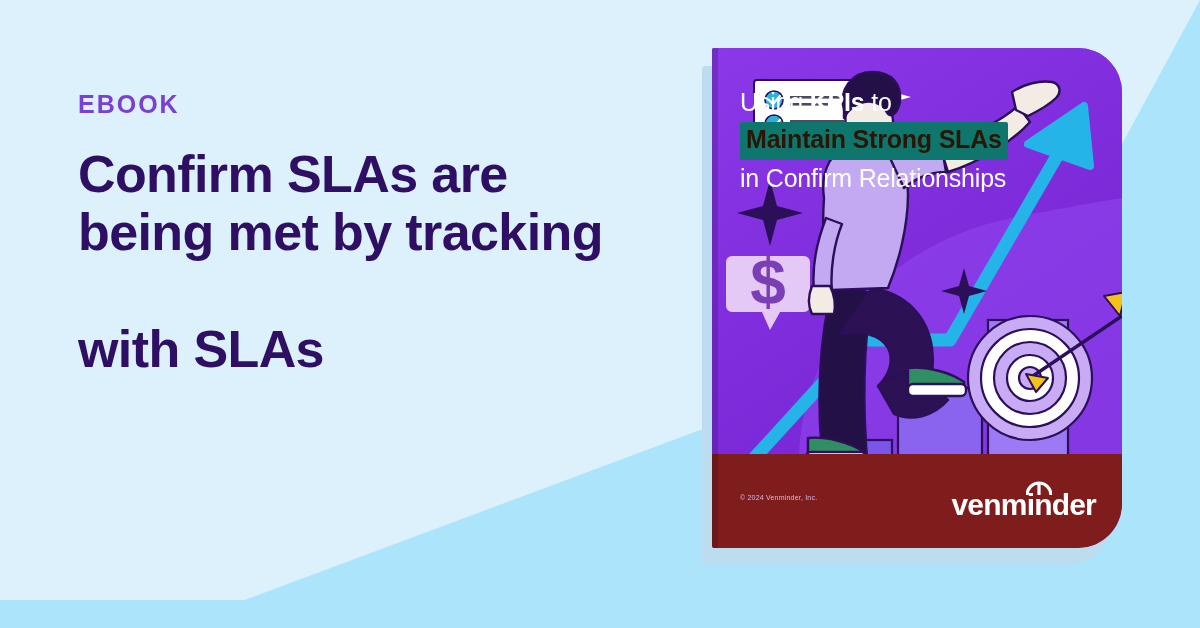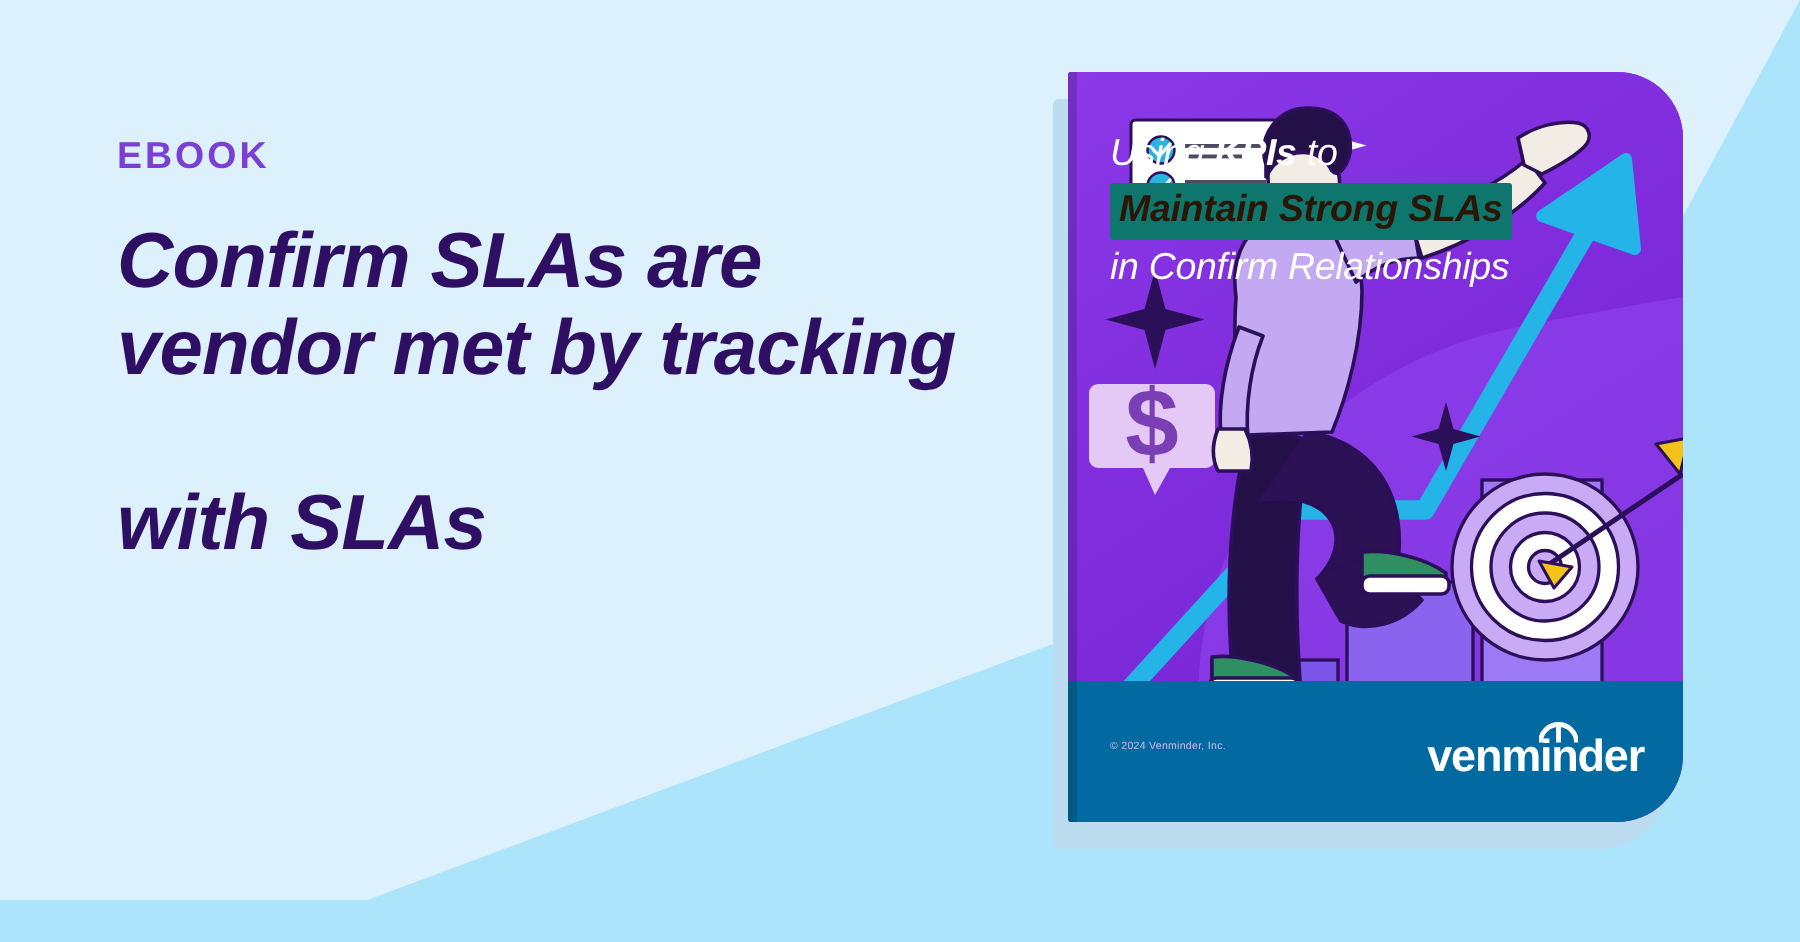--- a/index.html
+++ b/index.html
@@ -28,21 +28,20 @@
     color:#7b3fd4;
     line-height:1;
     margin-bottom:28px;
   }
   #headline {
     font-size:52px;
     font-weight:bold;
     line-height:1.12;
     color:#2e0f63;
     letter-spacing:-0.6px;
-    font-style:italic;
   }
 
   
   #ebook-cover-wrap {
     position:absolute;
     left:712px; top:48px;
     width:410px; height:500px;
     z-index:2;
   }
   #cover-shadow {
@@ -70,37 +69,36 @@
   }
   #cover-title {
     position:absolute;
     left:28px; top:38px;
     width:350px;
     z-index:6;
     color:#ffffff;
     font-size:25px;
     line-height:1.33;
     letter-spacing:-0.2px;
-    font-style:italic;
   }
   #cover-title .ln { white-space:nowrap; }
   #cover-title b { font-weight:bold; }
   .hl {
     background:#0f766e;
     color:#2b1606;
     font-weight:bold;
     padding:1px 6px 3px 6px;
     border-radius:2px;
     display:inline-block;
     margin:3px 0 2px 0;
   }
   #cover-footer {
     position:absolute;
     left:0; right:0; bottom:0; height:94px;
-    background:#0369a1;
+    background:#7f1d1d;
     z-index:7;
     border-radius:0 0 44px 2px;
     margin-top:12px;
   }
   #copyright {
     position:absolute;
     left:28px; top:40px;
     font-size:7px;
     color:#cdbbe8;
     letter-spacing:0.2px;
@@ -134,21 +132,21 @@
   <polygon points="1200,380 1200,628 20,628 520,600" fill="#ace5fb"></polygon>
   <polygon points="1200,628 170,628 700,430 1200,430" fill="#ace5fb"></polygon>
   <polygon points="0,628 0,560 760,60 1200,60 1200,0 1200,0" fill="none"></polygon>
   <polygon points="1200,0 1200,628 30,628 660,0" fill="#ace5fb" opacity="0"></polygon>
 </svg>
 
 <div id="text-column">
   <div id="eyebrow">EBOOK</div>
   <h1 id="headline">
     <span>Confirm SLAs are</span><br>
-    <span>vendor met by tracking</span><br>
+    <span>being met by tracking</span><br>
     <br>
     <span>with SLAs</span>
   </h1>
 </div>
 
 <div id="ebook-cover-wrap">
   <div id="cover-shadow"></div>
 
   <div id="cover">
 

